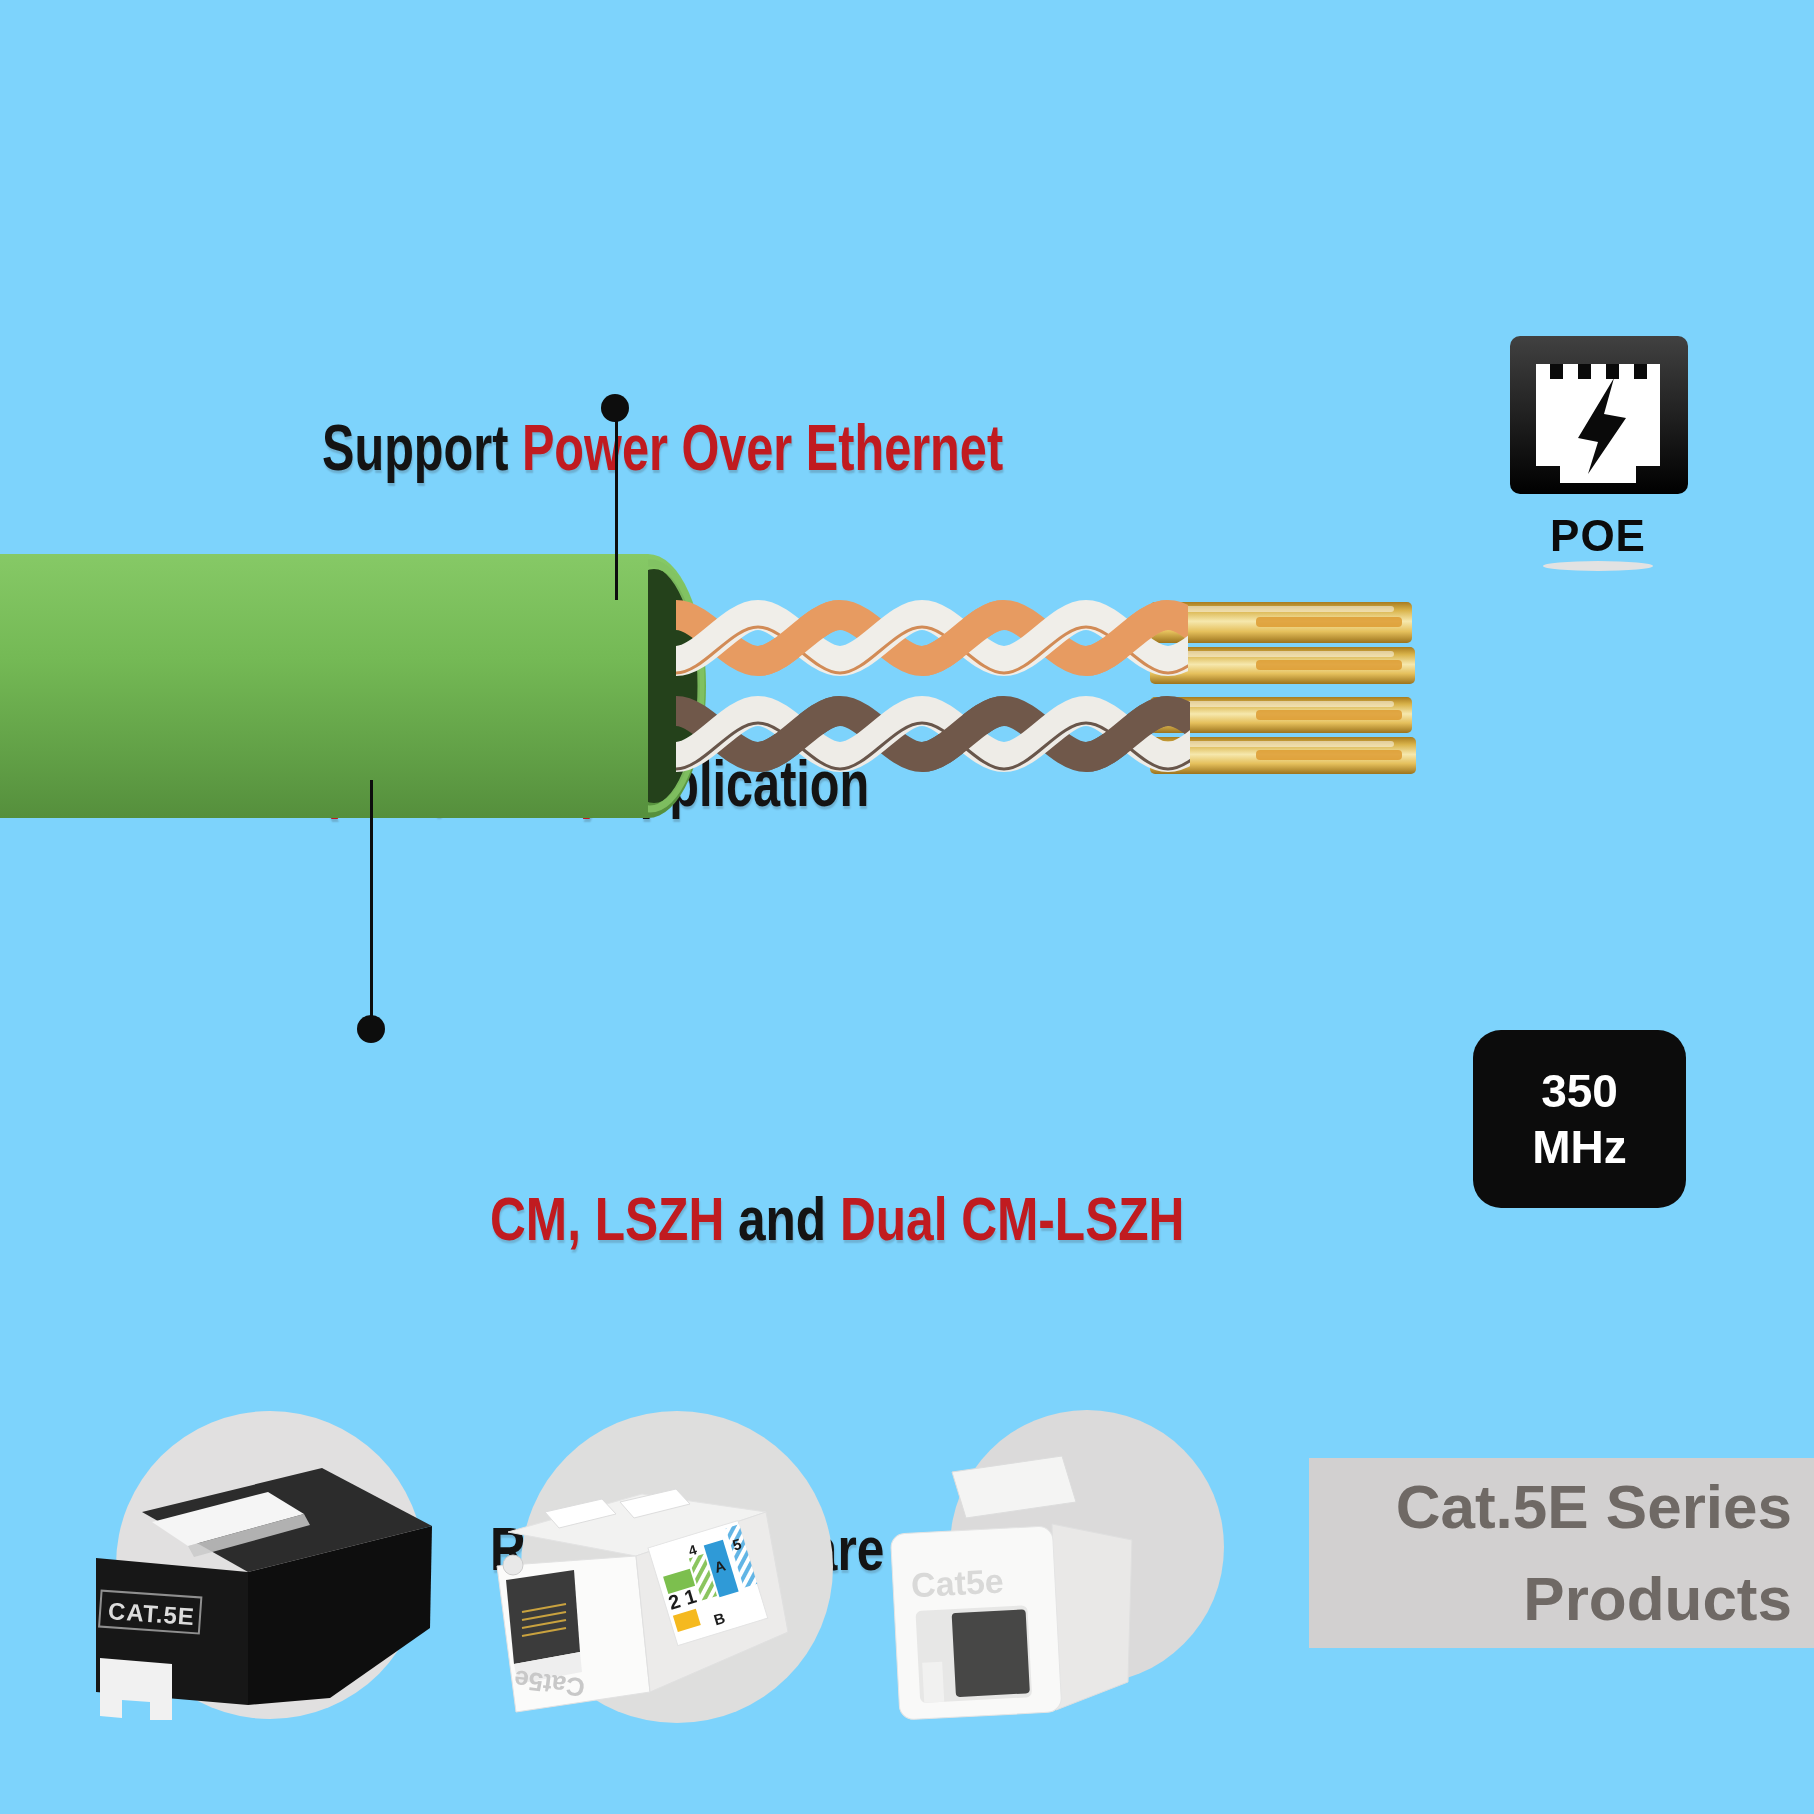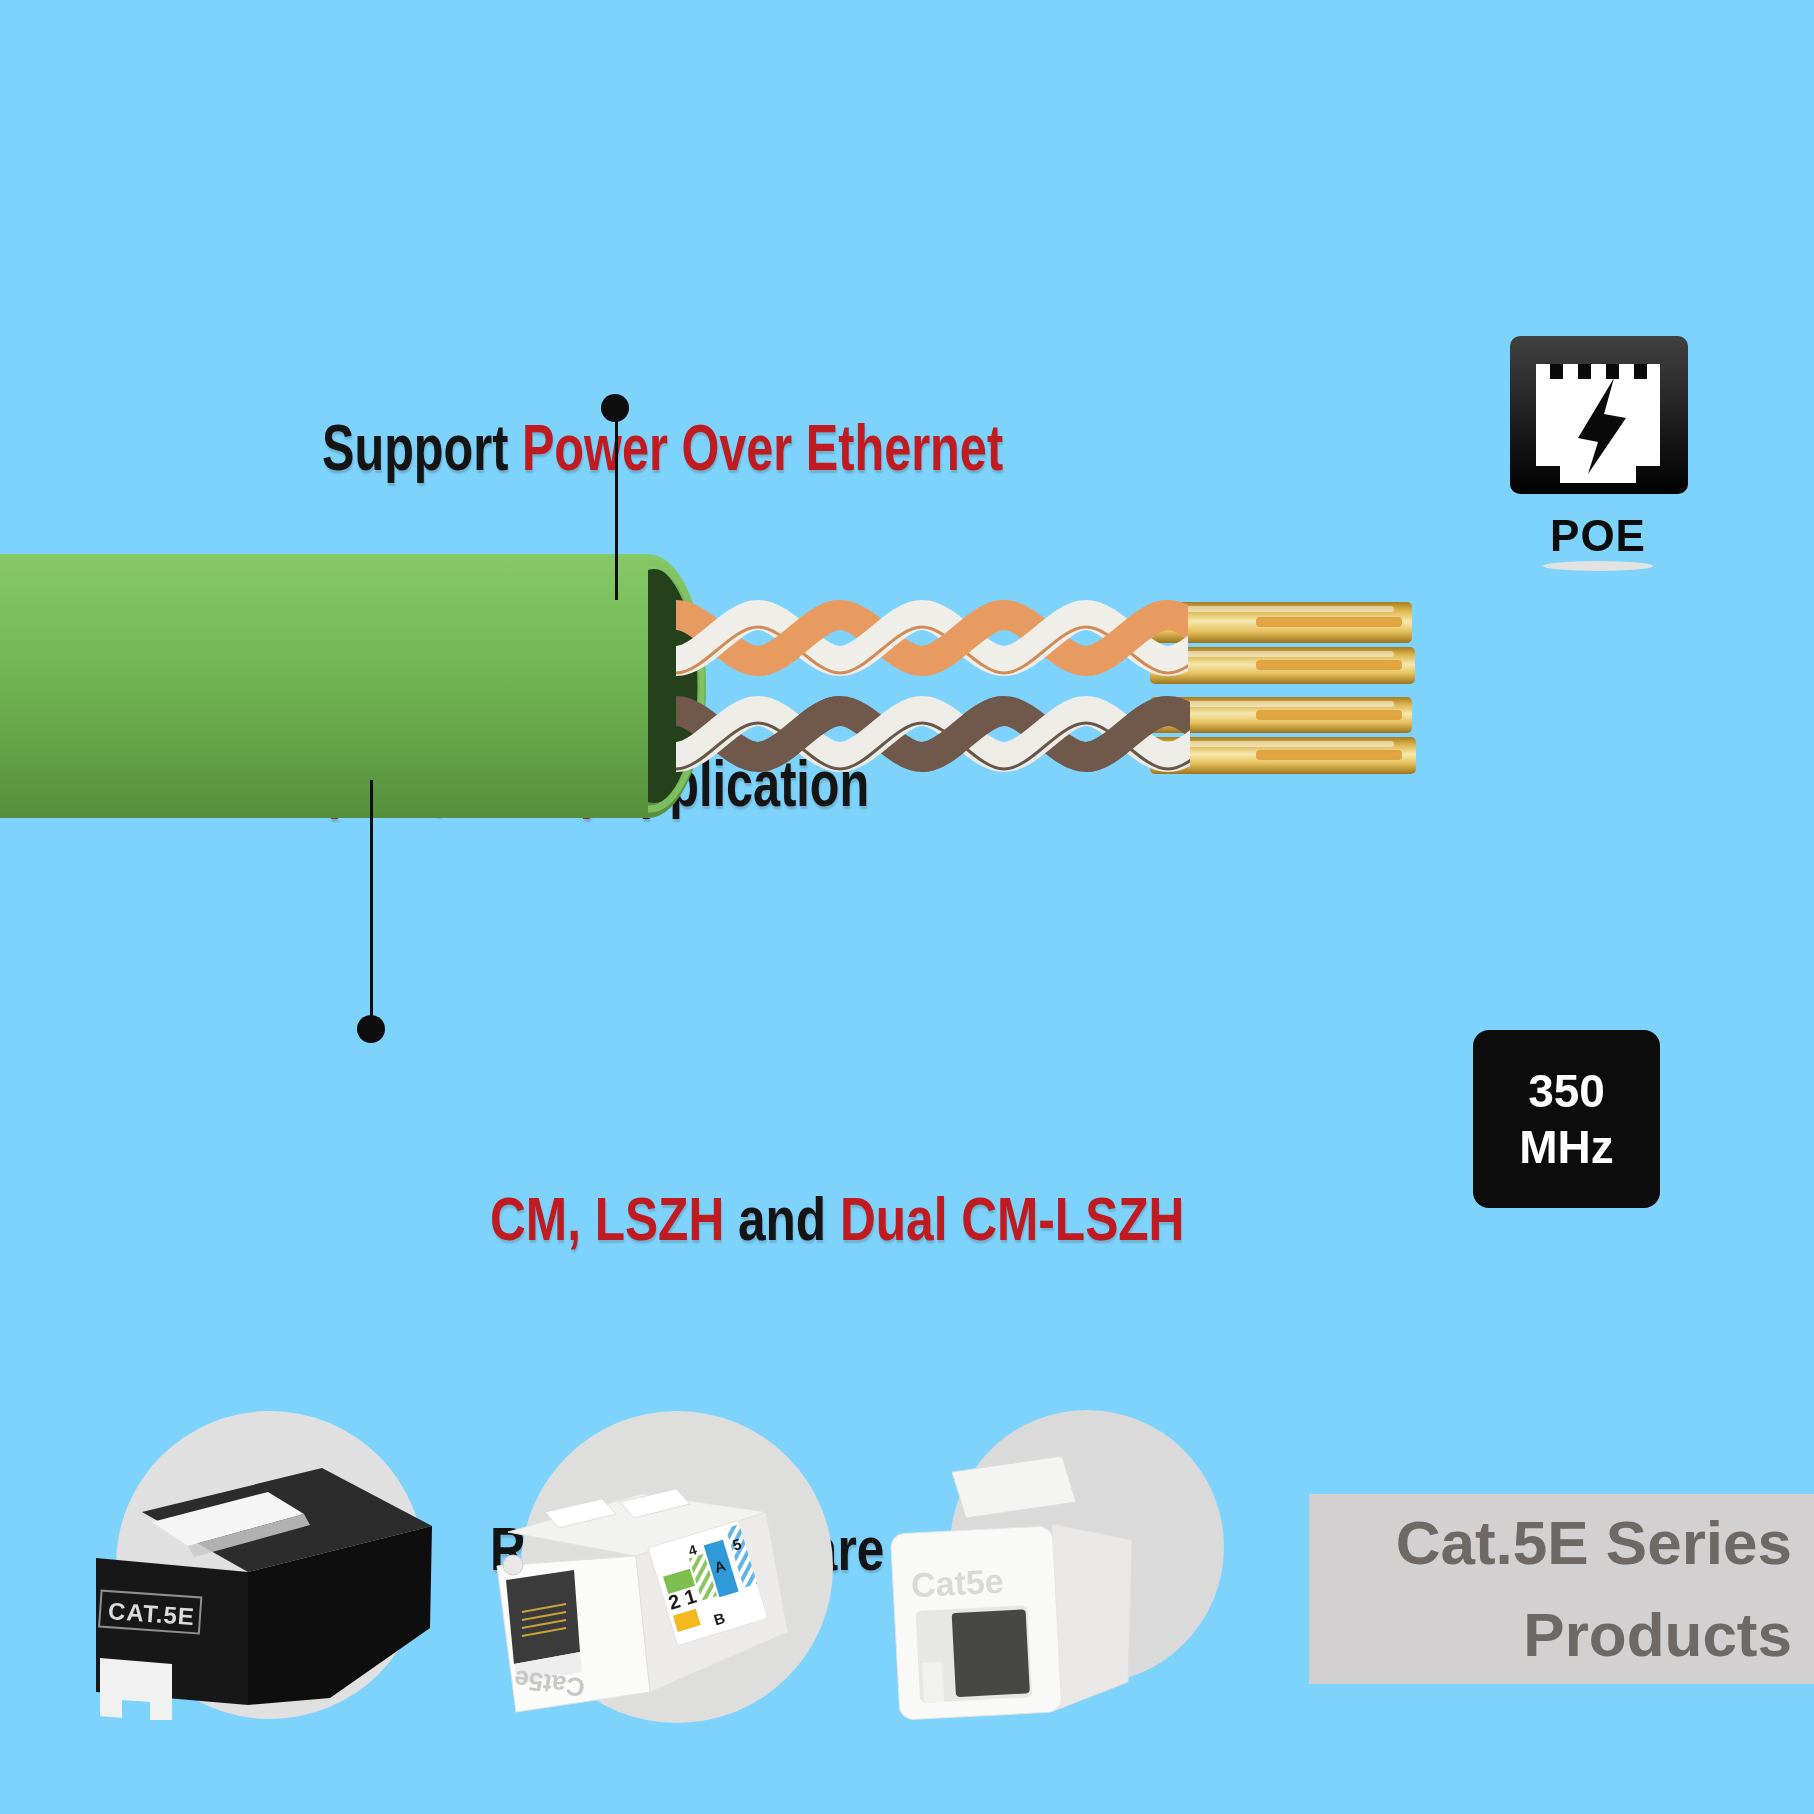--- a/index.html
+++ b/index.html
@@ -12,28 +12,28 @@
             text-shadow:1px 3px 2px rgba(40,20,20,.18);}
   .red{color:#c01b20;}
   
   .jacket-note{left:490px;top:944px;font-size:62px;font-weight:700;line-height:110px;
                white-space:pre;transform:scaleX(.8);transform-origin:left top;color:#141414;
                text-shadow:1px 3px 2px rgba(40,20,20,.16);}
   
   .callout-line{width:3px;background:#0d0d0d;}
   .callout-dot{width:28px;height:28px;border-radius:50%;background:#0d0d0d;}
   
-  .freq-badge{left:1473px;top:1030px;width:187px;height:178px;background:#0c0c0c;border-radius:16px;
+  .freq-badge{left:1473px;top:1030px;width:213px;height:178px;background:#0c0c0c;border-radius:28px;
               display:flex;flex-direction:column;align-items:center;justify-content:center;
               color:#fff;font-weight:700;font-size:46px;line-height:56px;}
   
   .series-box{left:1309px;top:1458px;width:505px;height:190px;background:#d2d0d0;
               display:flex;flex-direction:column;justify-content:center;align-items:flex-end;
               padding-right:22px;box-sizing:border-box;color:#6f6965;font-weight:700;
-              font-size:62px;line-height:92px;text-align:right;margin-top:36px;}
+              font-size:62px;line-height:92px;text-align:right;}
 </style>
 </head>
 <body>
 
 <div class="stage">
 
   <div class="abs headline">
     <div><span>Support </span><span class="red">Power Over Ethernet</span></div>
     <div><span class="red">(PoE, PoE+)</span><span> application</span></div>
   </div>

